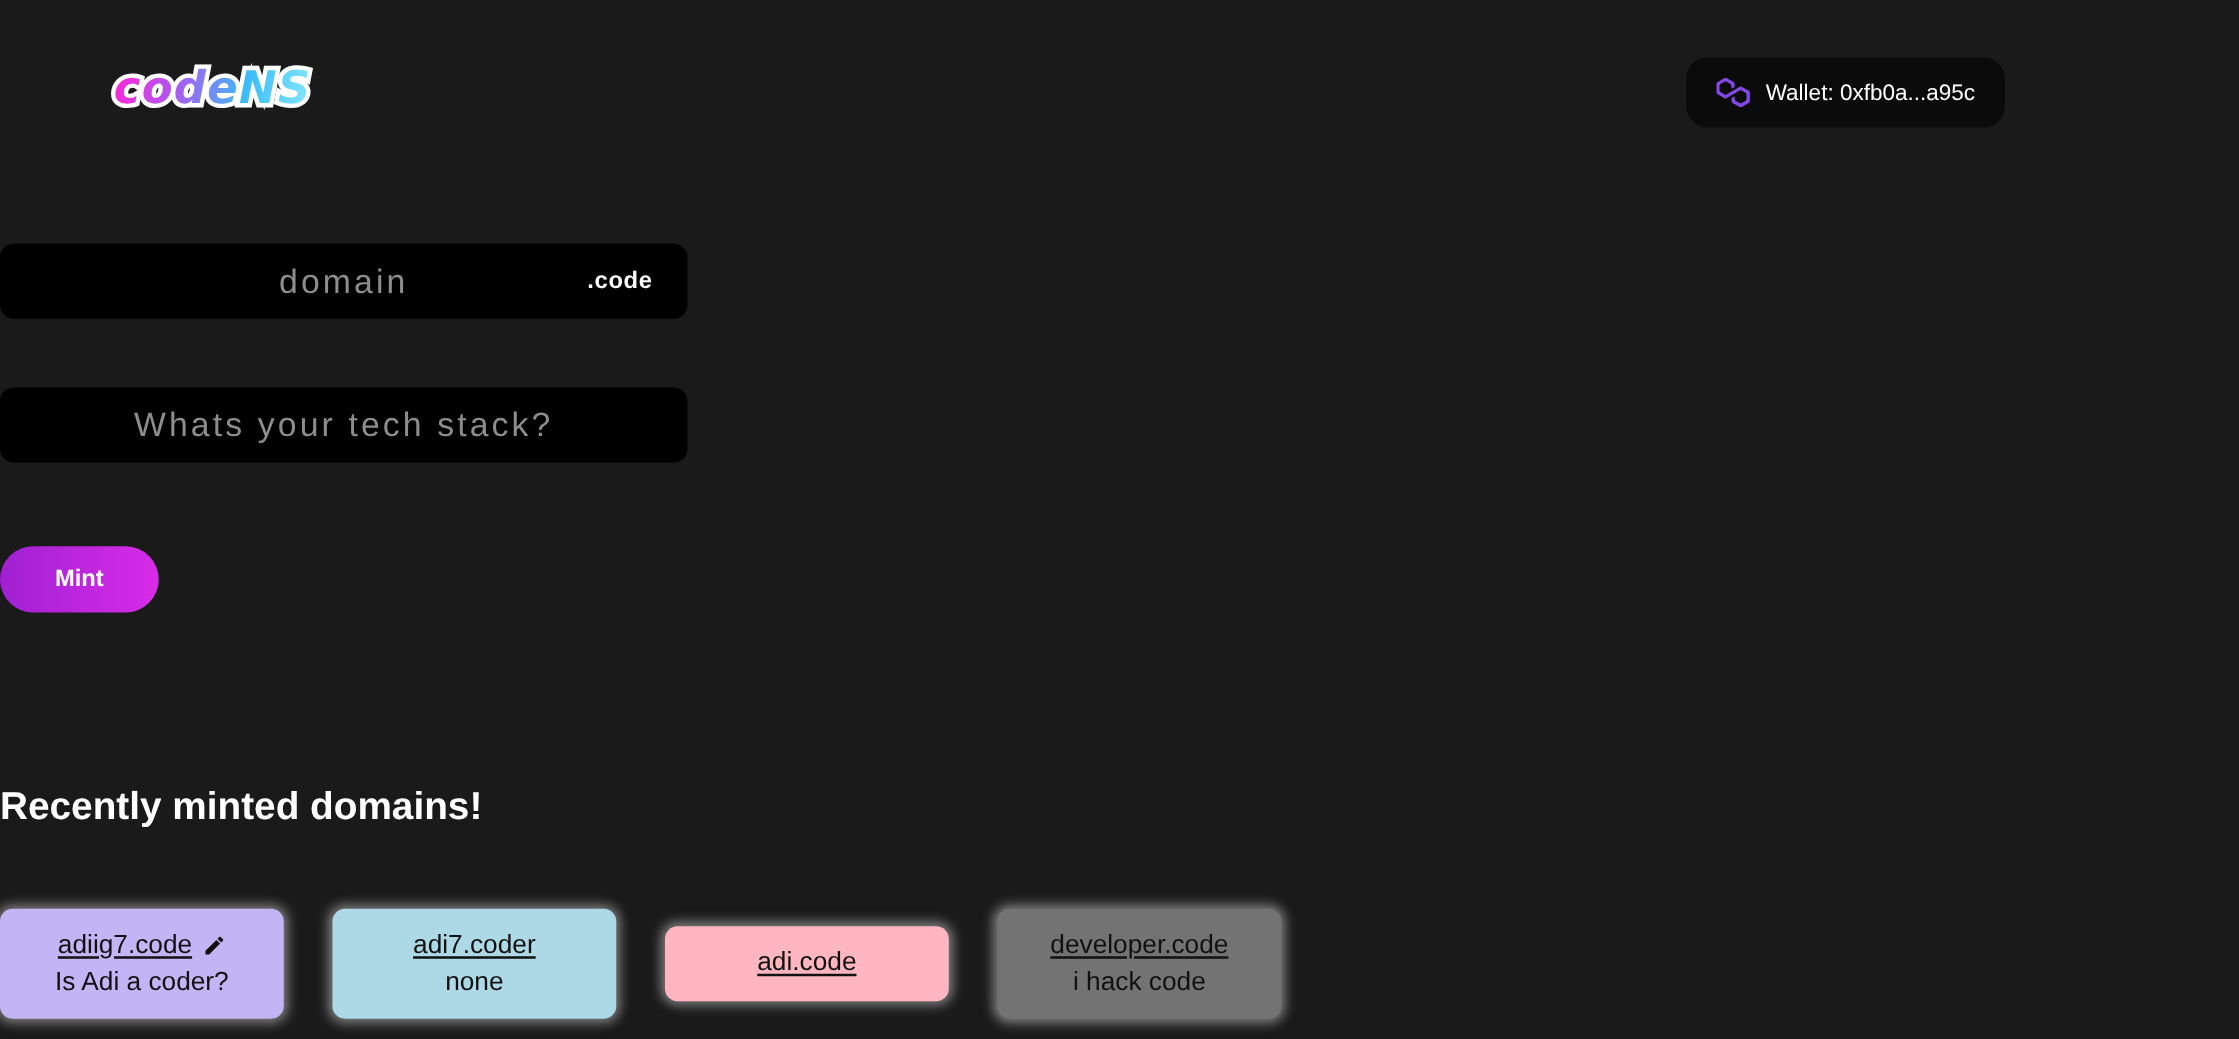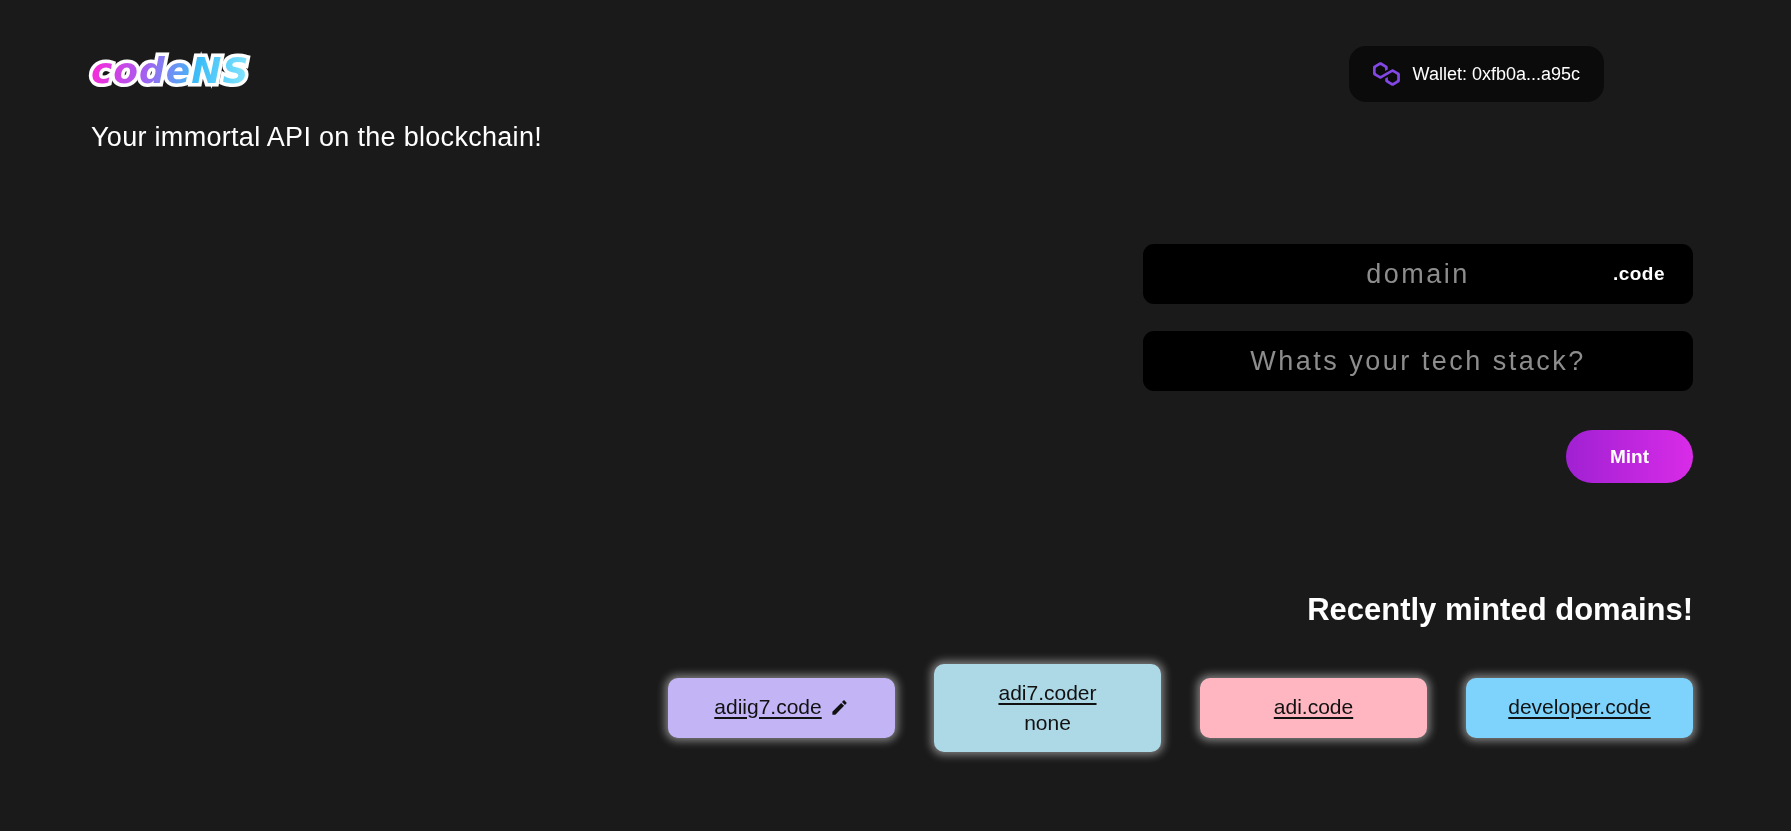--- a/index.html
+++ b/index.html
@@ -42,21 +42,21 @@
     color: #ffffff; font-size: 18px; font-family: inherit;
     cursor: pointer;
     margin-left: 44px;
   }
   .polygon-icon { display: inline-flex; width: 27px; height: 24px; }
   .polygon-icon svg { width: 100%; height: 100%; }
 
   
   .main {
     margin-top: 93px;
-    display: flex; flex-direction: column; align-items: flex-end;
+    display: flex; flex-direction: column; align-items: flex-start; gap: 28px;
   }
   .domain-input-wrap { position: relative; width: 550px; }
   .field {
     width: 550px; height: 60px;
     background: #000000; border: none; border-radius: 11px;
     color: #ffffff; font-size: 27px; letter-spacing: 2.5px;
     text-align: center; font-family: inherit; outline: none;
     padding: 0 16px;
   }
   .field::placeholder { color: #8d8d8d; opacity: 1; }
@@ -103,21 +103,20 @@
 <body>
 
 <div class="app">
 
   <div class="header">
     <div>
       <div class="logo-wrap">
         <span class="logo-outline">codeNS</span>
         <span class="logo-fill" style="background: linear-gradient(100deg, rgb(255, 36, 215), rgb(168, 92, 240), rgb(59, 189, 247), rgb(138, 232, 255)) text;">codeNS</span>
       </div>
-      <div class="tagline">Your immortal API on the blockchain!</div>
     </div>
 
     <button class="wallet">
       <span class="polygon-icon" style="color: rgb(130, 71, 229);">
         <svg viewBox="0 0 38.4 33.5" xmlns="http://www.w3.org/2000/svg" fill="currentColor">
           <path d="M29,10.2c-0.7-0.4-1.6-0.4-2.4,0L21,13.5l-3.8,2.1l-5.5,3.3c-0.7,0.4-1.6,0.4-2.4,0L5,16.3 c-0.7-0.4-1.2-1.2-1.2-2.1v-5c0-0.8,0.4-1.6,1.2-2.1l4.3-2.5c0.7-0.4,1.6-0.4,2.4,0L16,7.2c0.7,0.4,1.2,1.2,1.2,2.1v3.3l3.8-2.2V7 c0-0.8-0.4-1.6-1.2-2.1l-8-4.7c-0.7-0.4-1.6-0.4-2.4,0L1.2,5C0.4,5.4,0,6.2,0,7v9.4c0,0.8,0.4,1.6,1.2,2.1l8.1,4.7 c0.7,0.4,1.6,0.4,2.4,0l5.5-3.2l3.8-2.2l5.5-3.2c0.7-0.4,1.6-0.4,2.4,0l4.3,2.5c0.7,0.4,1.2,1.2,1.2,2.1v5c0,0.8-0.4,1.6-1.2,2.1 L29,28.8c-0.7,0.4-1.6,0.4-2.4,0l-4.3-2.5c-0.7-0.4-1.2-1.2-1.2-2.1V21l-3.8,2.2v3.3c0,0.8,0.4,1.6,1.2,2.1l8.1,4.7 c0.7,0.4,1.6,0.4,2.4,0l8.1-4.7c0.7-0.4,1.2-1.2,1.2-2.1V17c0-0.8-0.4-1.6-1.2-2.1L29,10.2z"></path>
         </svg>
       </span>
       <span>Wallet: 0xfb0a...a95c</span>
     </button>
@@ -138,37 +137,39 @@
     <div class="cards" id="cards">
         <div class="card" style="background: rgb(195, 180, 245);">
     <div class="card-title">
       <a class="domain-link" href="#">adiig7.code</a>
       <span class="edit-wrap">
         <svg viewBox="0 0 24 24" xmlns="http://www.w3.org/2000/svg">
           <path d="M3 17.25V21h3.75L17.81 9.94l-3.75-3.75L3 17.25zM20.71 7.04c0.39-0.39 0.39-1.02 0-1.41l-2.34-2.34c-0.39-0.39-1.02-0.39-1.41 0l-1.83 1.83 3.75 3.75 1.83-1.83z"></path>
         </svg>
       </span>
     </div>
+    <div class="card-record">Is Adi a coder?</div>
   </div>
         <div class="card" style="background: rgb(173, 216, 230);">
     <div class="card-title">
       <a class="domain-link" href="#">adi7.coder</a>
 
     </div>
     <div class="card-record">none</div>
   </div>
         <div class="card" style="background: rgb(255, 182, 193);">
     <div class="card-title">
       <a class="domain-link" href="#">adi.code</a>
 
     </div>
 
   </div>
-        <div class="card" style="background: #7dd3fc;">
+        <div class="card" style="background: #737373;">
     <div class="card-title">
       <a class="domain-link" href="#">developer.code</a>
 
     </div>
+    <div class="card-record">i hack code</div>
   </div>
       </div>
   </div>
 
 </div>
 
 </body></html>

